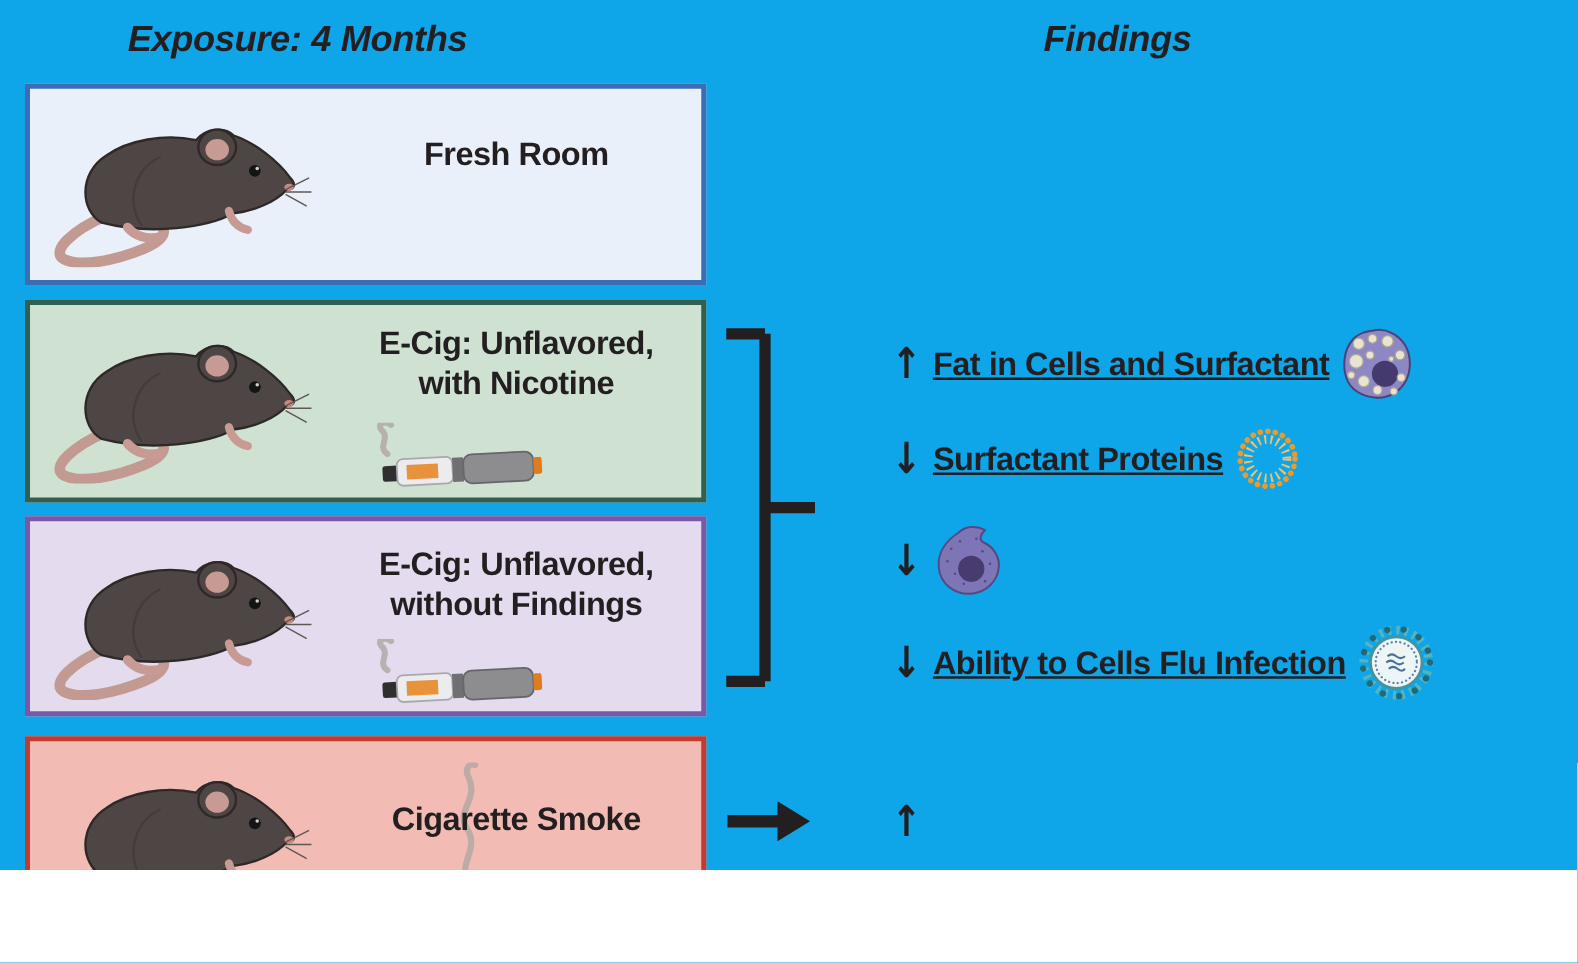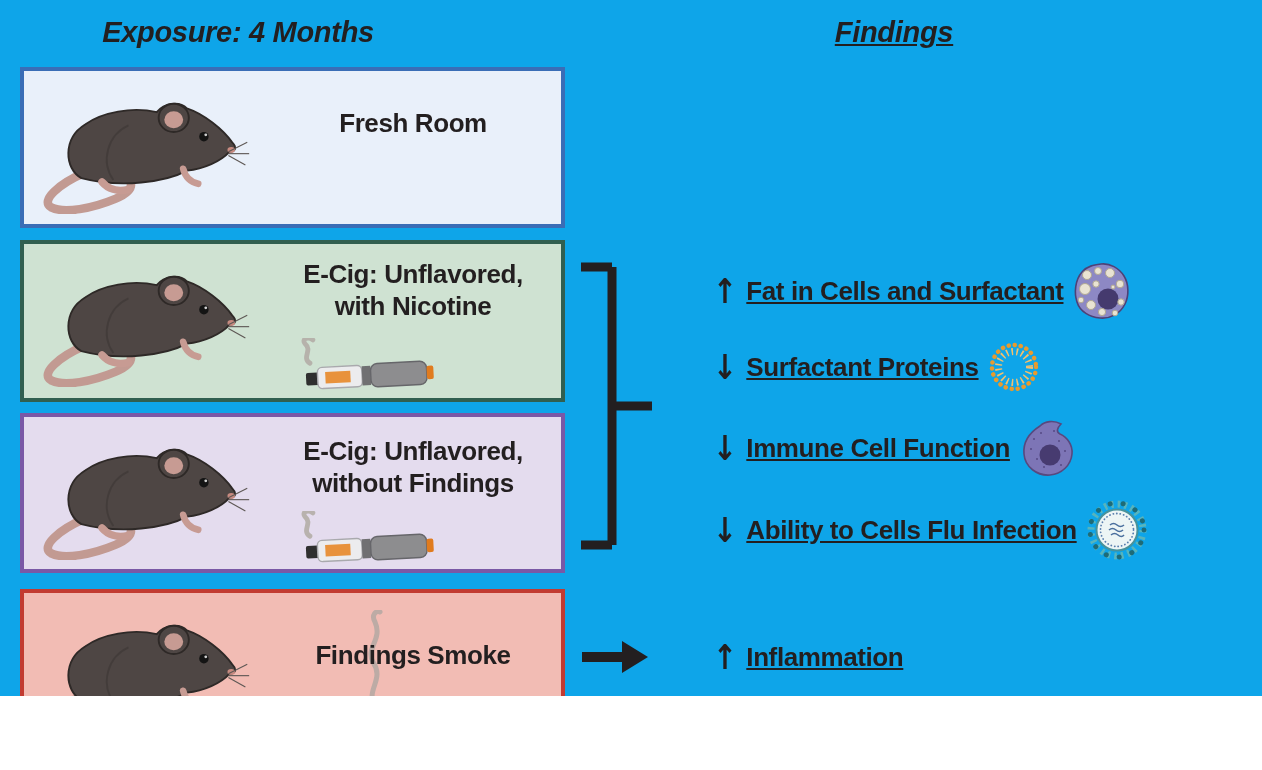--- a/index.html
+++ b/index.html
@@ -5,21 +5,21 @@
   html,body{margin:0;padding:0;background:#fff;}
   .canvas{
     position:relative;width:1262px;height:696px;background:#0ea5e9;
     font-family:"Liberation Sans",sans-serif;color:#231f20;overflow:hidden;
   }
   .col-title{
     position:absolute;font-size:29px;font-weight:bold;font-style:italic;
     text-align:center;letter-spacing:-0.3px;color:#231f20;
   }
   #exposure-title{left:18px;top:16px;width:440px;}
-  #findings-title{left:694px;top:16px;width:400px;text-decoration:underline;}
+  #findings-title{left:694px;top:16px;width:400px;}
 
   .exp-box{
     position:absolute;left:20px;width:545px;box-sizing:border-box;
     border:4px solid #000;
   }
   #box-fresh-air{top:67px;height:161px;background:#e9f0fa;border-color:#3a6db6;padding-left:44px;}
   #box-ecig-nic{top:240px;height:162px;background:#cfe2d2;border-color:#315f50;}
   #box-ecig-nonic{top:413px;height:160px;background:#e4dcee;border-color:#7a58a6;}
   #box-cig-smoke{top:589px;height:161px;background:#f2bcb4;border-color:#c23b31;}
 
@@ -157,21 +157,21 @@
     </div>
   </div>
 
   <div class="exp-box" id="box-cig-smoke">
     <div class="mouse-wrap">
       <svg width="225" height="132" viewBox="0 0 230 140">
           <use href="#sym-mouse"></use>
         </svg>
     </div>
     <div class="box-label">
-      <div>Findings Smoke</div>
+      <div>Cigarette Smoke</div>
       <div></div>
     </div>
     <div class="cig-wrap">
       <svg width="180" height="136" viewBox="0 0 180 130">
           <use href="#sym-cigarette"></use>
         </svg>
     </div>
   </div>
 
   <svg class="connector" id="ecig-bracket" width="80" height="290" viewBox="0 0 80 290">
@@ -210,21 +210,20 @@
     <span class="dir-arrow">↓</span>
     <span class="finding-text">Surfactant Proteins</span>
     <svg class="f-icon" width="52" height="54" viewBox="0 0 52 52">
       <circle cx="26" cy="26" r="22" fill="none" stroke="#e89b2e" stroke-width="4.5" stroke-dasharray="0.1 6.0" stroke-linecap="round"></circle>
       <circle cx="26" cy="26" r="15.5" fill="none" stroke="#f3c06d" stroke-width="7" stroke-dasharray="1.6 3.4"></circle>
     </svg>
   </div>
 
   <div class="finding-row" id="finding-immune">
     <span class="dir-arrow">↓</span>
-    <span class="finding-text">Immune Cell Function</span>
     <svg class="f-icon" width="58" height="60" viewBox="0 0 58 58">
       <path d="M21 7 C26 2 35 1 42 5 C38 9 37 13 41 15 C48 18 54 26 53 35 C52 46 43 55 31 56 C18 57 6 48 5 35 C4 24 10 14 21 7 Z" fill="#7d75b6" stroke="#57497f" stroke-width="1.6"></path>
       <circle cx="31" cy="36" r="10.5" fill="#473b70"></circle>
       <g fill="#564a85">
         <circle cx="15" cy="20" r="1"></circle>
           <circle cx="22" cy="14" r="1"></circle>
         <circle cx="40" cy="22" r="1"></circle>
           <circle cx="46" cy="32" r="1"></circle>
         <circle cx="18" cy="40" r="1"></circle>
           <circle cx="25" cy="48" r="1"></circle>
@@ -246,16 +245,15 @@
       <g fill="none" stroke="#4a6f9e" stroke-width="1.6">
         <path d="M24 26 q3.5 -3 7 0 t7 0"></path>
         <path d="M23 31 q3.5 -3 7 0 t7 0"></path>
         <path d="M25 36 q3.5 -3 7 0 t6 0"></path>
       </g>
     </svg>
   </div>
 
   <div class="finding-row" id="finding-inflammation">
     <span class="dir-arrow">↑</span>
-    <span class="finding-text">Inflammation</span>
   </div>
 
 </div>
 
 </body></html>

